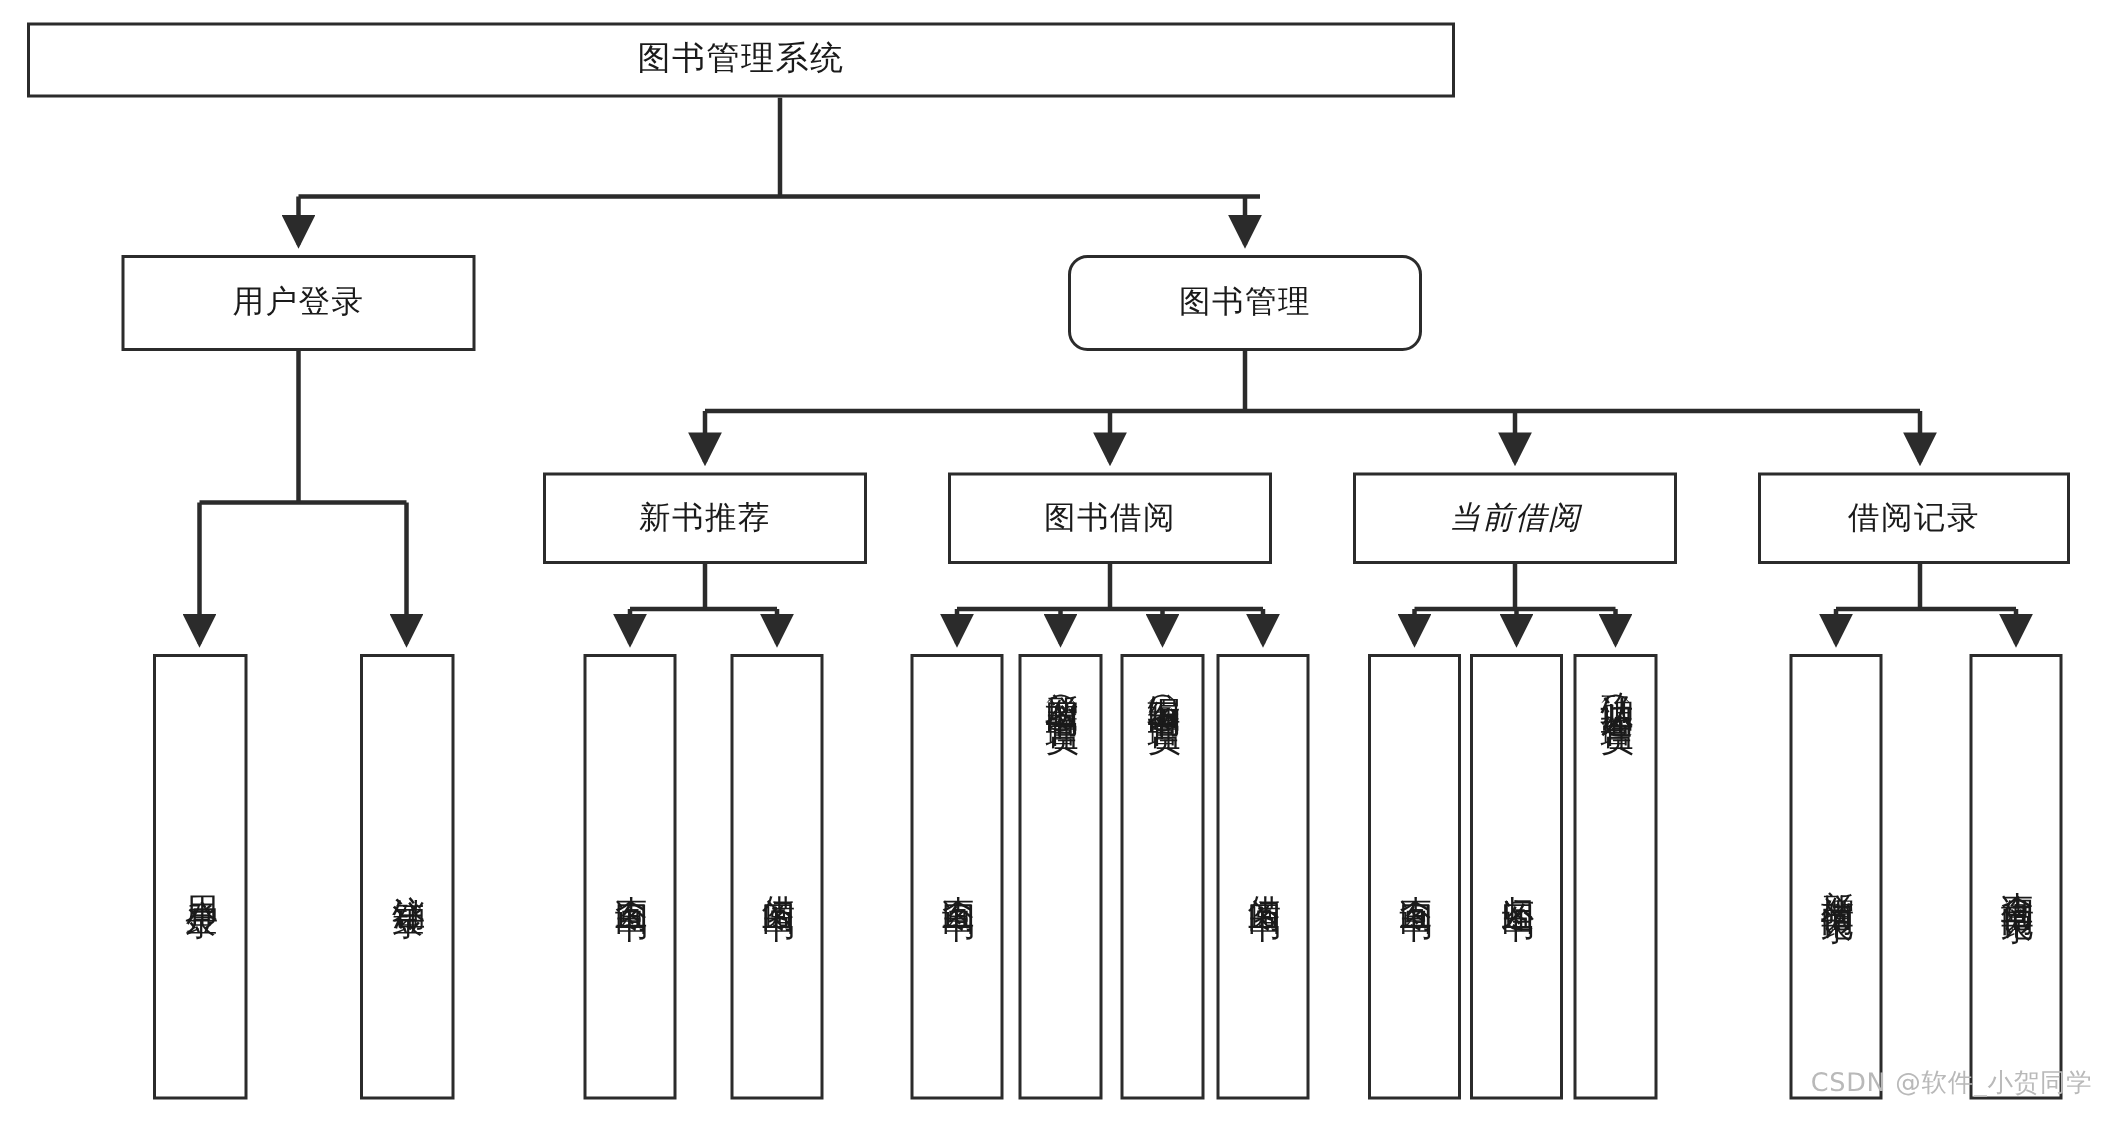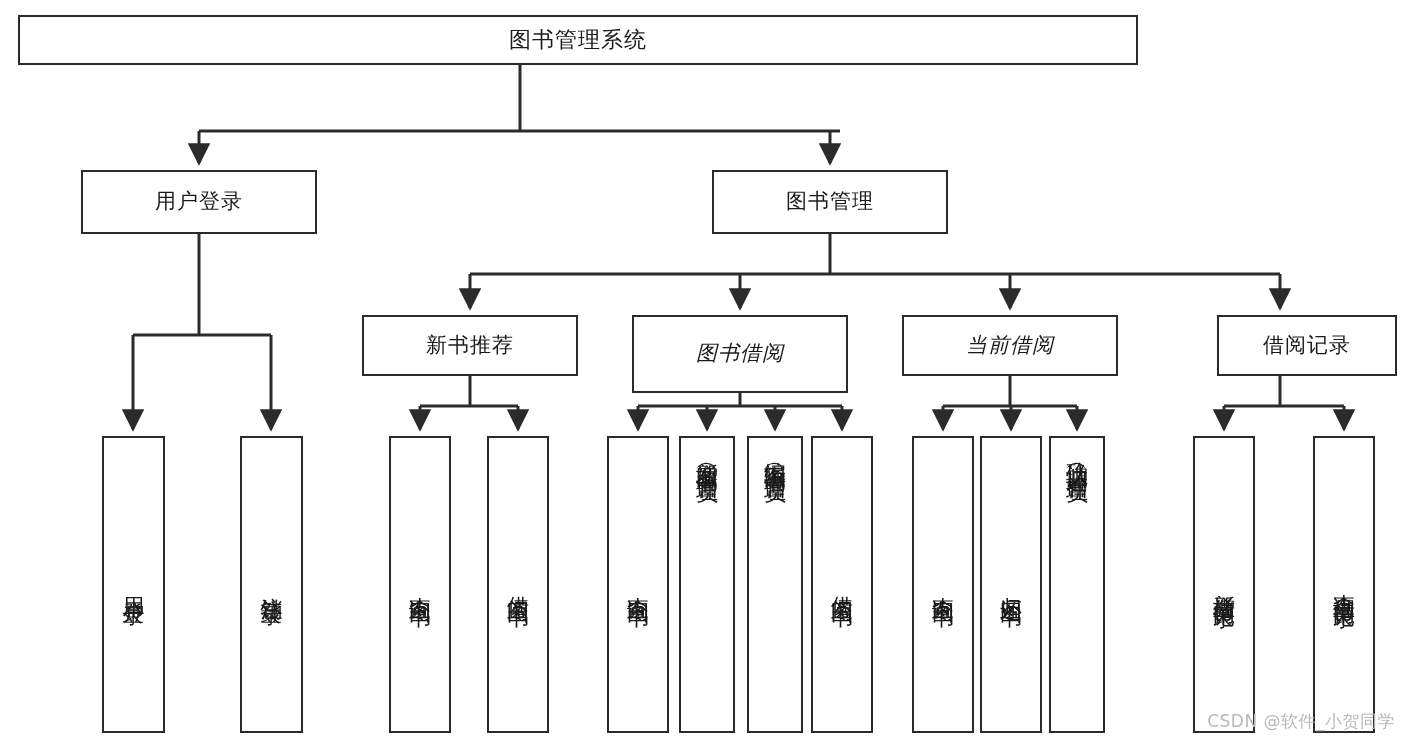--- a/index.html
+++ b/index.html
@@ -128,41 +128,41 @@
       <path d="M 1011 406 L 1011 429" marker-end="url(#arr)"></path>
       <path d="M 1077 406 L 1077 429" marker-end="url(#arr)"></path>
 
       <path d="M 1280 376 L 1280 406"></path>
       <path d="M 1224 406 L 1344 406"></path>
       <path d="M 1224 406 L 1224 429" marker-end="url(#arr)"></path>
       <path d="M 1344 406 L 1344 429" marker-end="url(#arr)"></path>
     </g>
   </svg>
 
-  <div class="node horiz root" style="left:18px; top:15px; width:1120px; height:50px;">
+  <div class="node horiz root" style="left:18px; top:15px; width:952px; height:50px;">
     <span>图书管理系统</span>
   </div>
 
   <div class="node horiz" style="left:81px; top:170px; width:236px; height:64px;">
     <span>用户登录</span>
   </div>
-  <div class="node horiz" style="left:712px; top:170px; width:236px; height:64px;">
+  <div class="node horiz" style="left:712px; top:170px; width:236px; height:64px;border-radius:13px;">
     <span>图书管理</span>
   </div>
 
   <div class="node horiz" style="left:362px; top:315px; width:216px; height:61px;">
     <span>新书推荐</span>
   </div>
-  <div class="node horiz" style="left:632px; top:315px; width:216px; height:78px;font-style:italic;">
+  <div class="node horiz" style="left:632px; top:315px; width:216px; height:61px;">
     <span>图书借阅</span>
   </div>
   <div class="node horiz" style="left:902px; top:315px; width:216px; height:61px;font-style:italic;">
     <span>当前借阅</span>
   </div>
-  <div class="node horiz" style="left:1172px; top:315px; width:180px; height:61px;margin-left:45px;">
+  <div class="node horiz" style="left:1172px; top:315px; width:208px; height:61px;">
     <span>借阅记录</span>
   </div>
 
   <div class="node vert" style="left:102px; top:436px; width:63px; height:297px;">
     <div class="vlabel-wrap">
         <span class="vert-label">用户登录</span>
       </div>
   </div>
   <div class="node vert" style="left:240px; top:436px; width:63px; height:297px;">
     <div class="vlabel-wrap">

